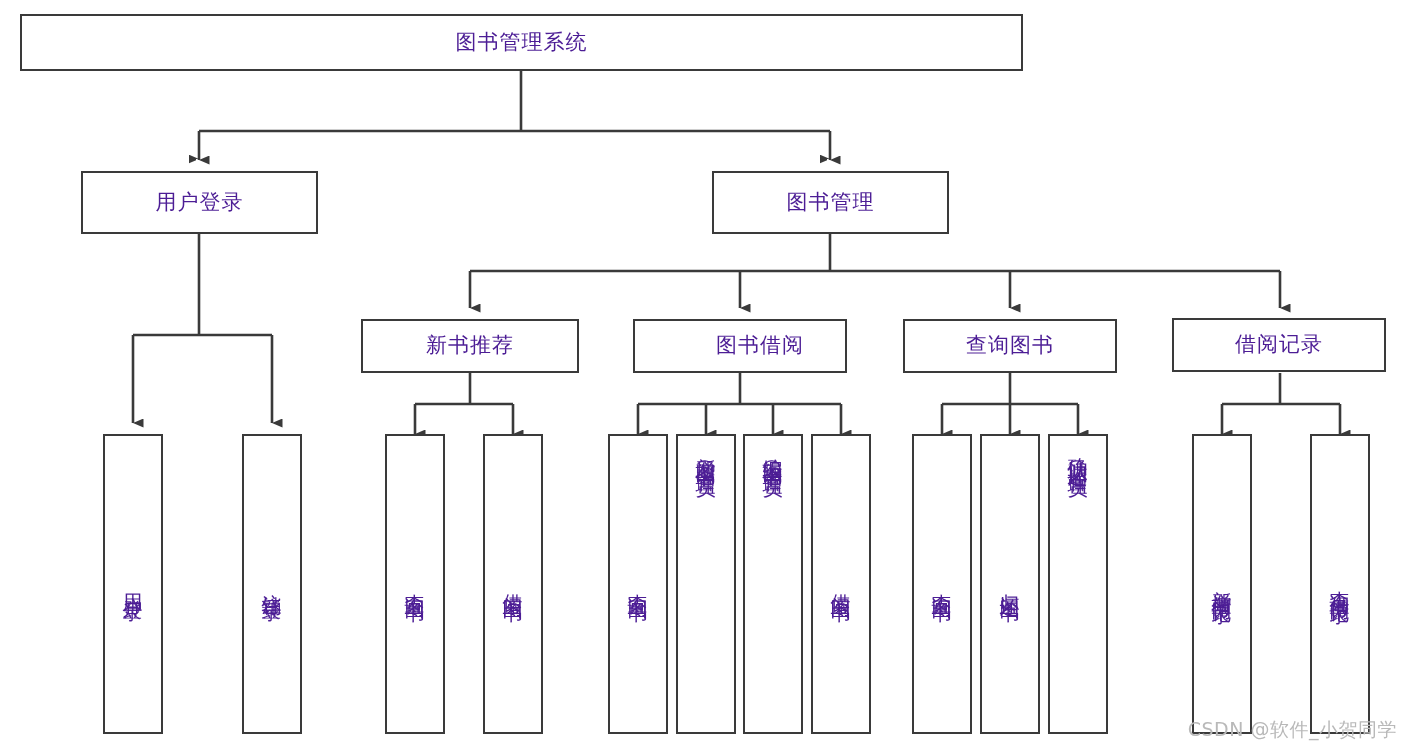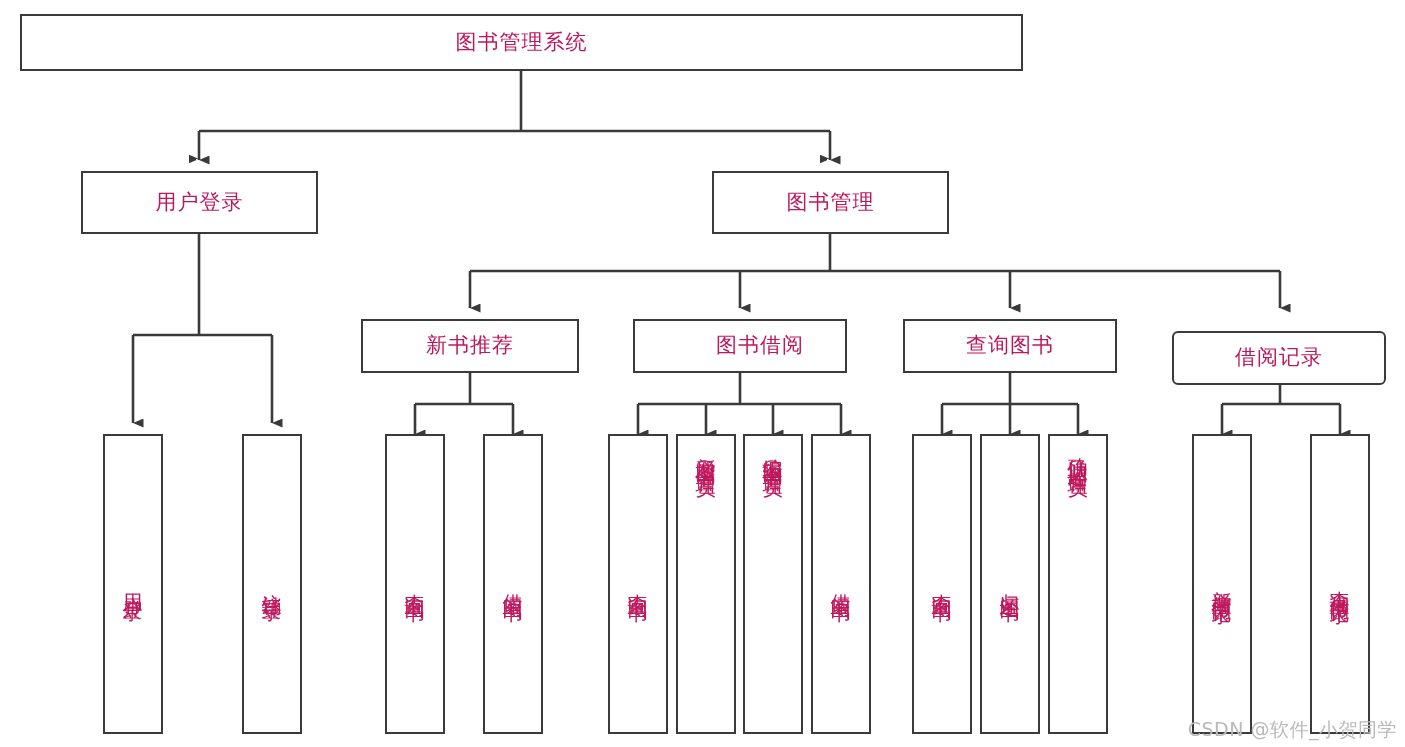--- a/index.html
+++ b/index.html
@@ -28,21 +28,21 @@
     position: absolute;
     box-sizing: border-box;
     background: #ffffff;
     border: 2.5px solid #3a3a3a;
     display: flex;
     align-items: center;
     justify-content: center;
     z-index: 2;
   }
   .node-label {
-    color: #be185d;
+    color: #4c1d95;
     font-size: 21px;
     line-height: 1.12;
     letter-spacing: 1px;
     white-space: nowrap;
     text-align: right;
   }
   .node.horizontal .node-label {
     writing-mode: horizontal-tb;
   }
   .node.vertical {
@@ -163,21 +163,21 @@
   </div>
 
   <div class="node horizontal" style="left:633px; top:319px; width:214px; height:54px;padding-left:40px;">
     <span class="node-label">图书借阅</span>
   </div>
 
   <div class="node horizontal" style="left:903px; top:319px; width:214px; height:54px;">
     <span class="node-label">查询图书</span>
   </div>
 
-  <div class="node horizontal" style="left:1172px; top:331px; width:214px; height:54px;border-radius:6px;">
+  <div class="node horizontal" style="left:1172px; top:318px; width:214px; height:54px;">
     <span class="node-label">借阅记录</span>
   </div>
 
   <div class="node vertical centered" style="left:103px; top:434px; width:60px; height:300px;">
     <span class="node-label">用户登录</span>
   </div>
 
   <div class="node vertical centered" style="left:242px; top:434px; width:60px; height:300px;">
     <span class="node-label">注销登录</span>
   </div>

